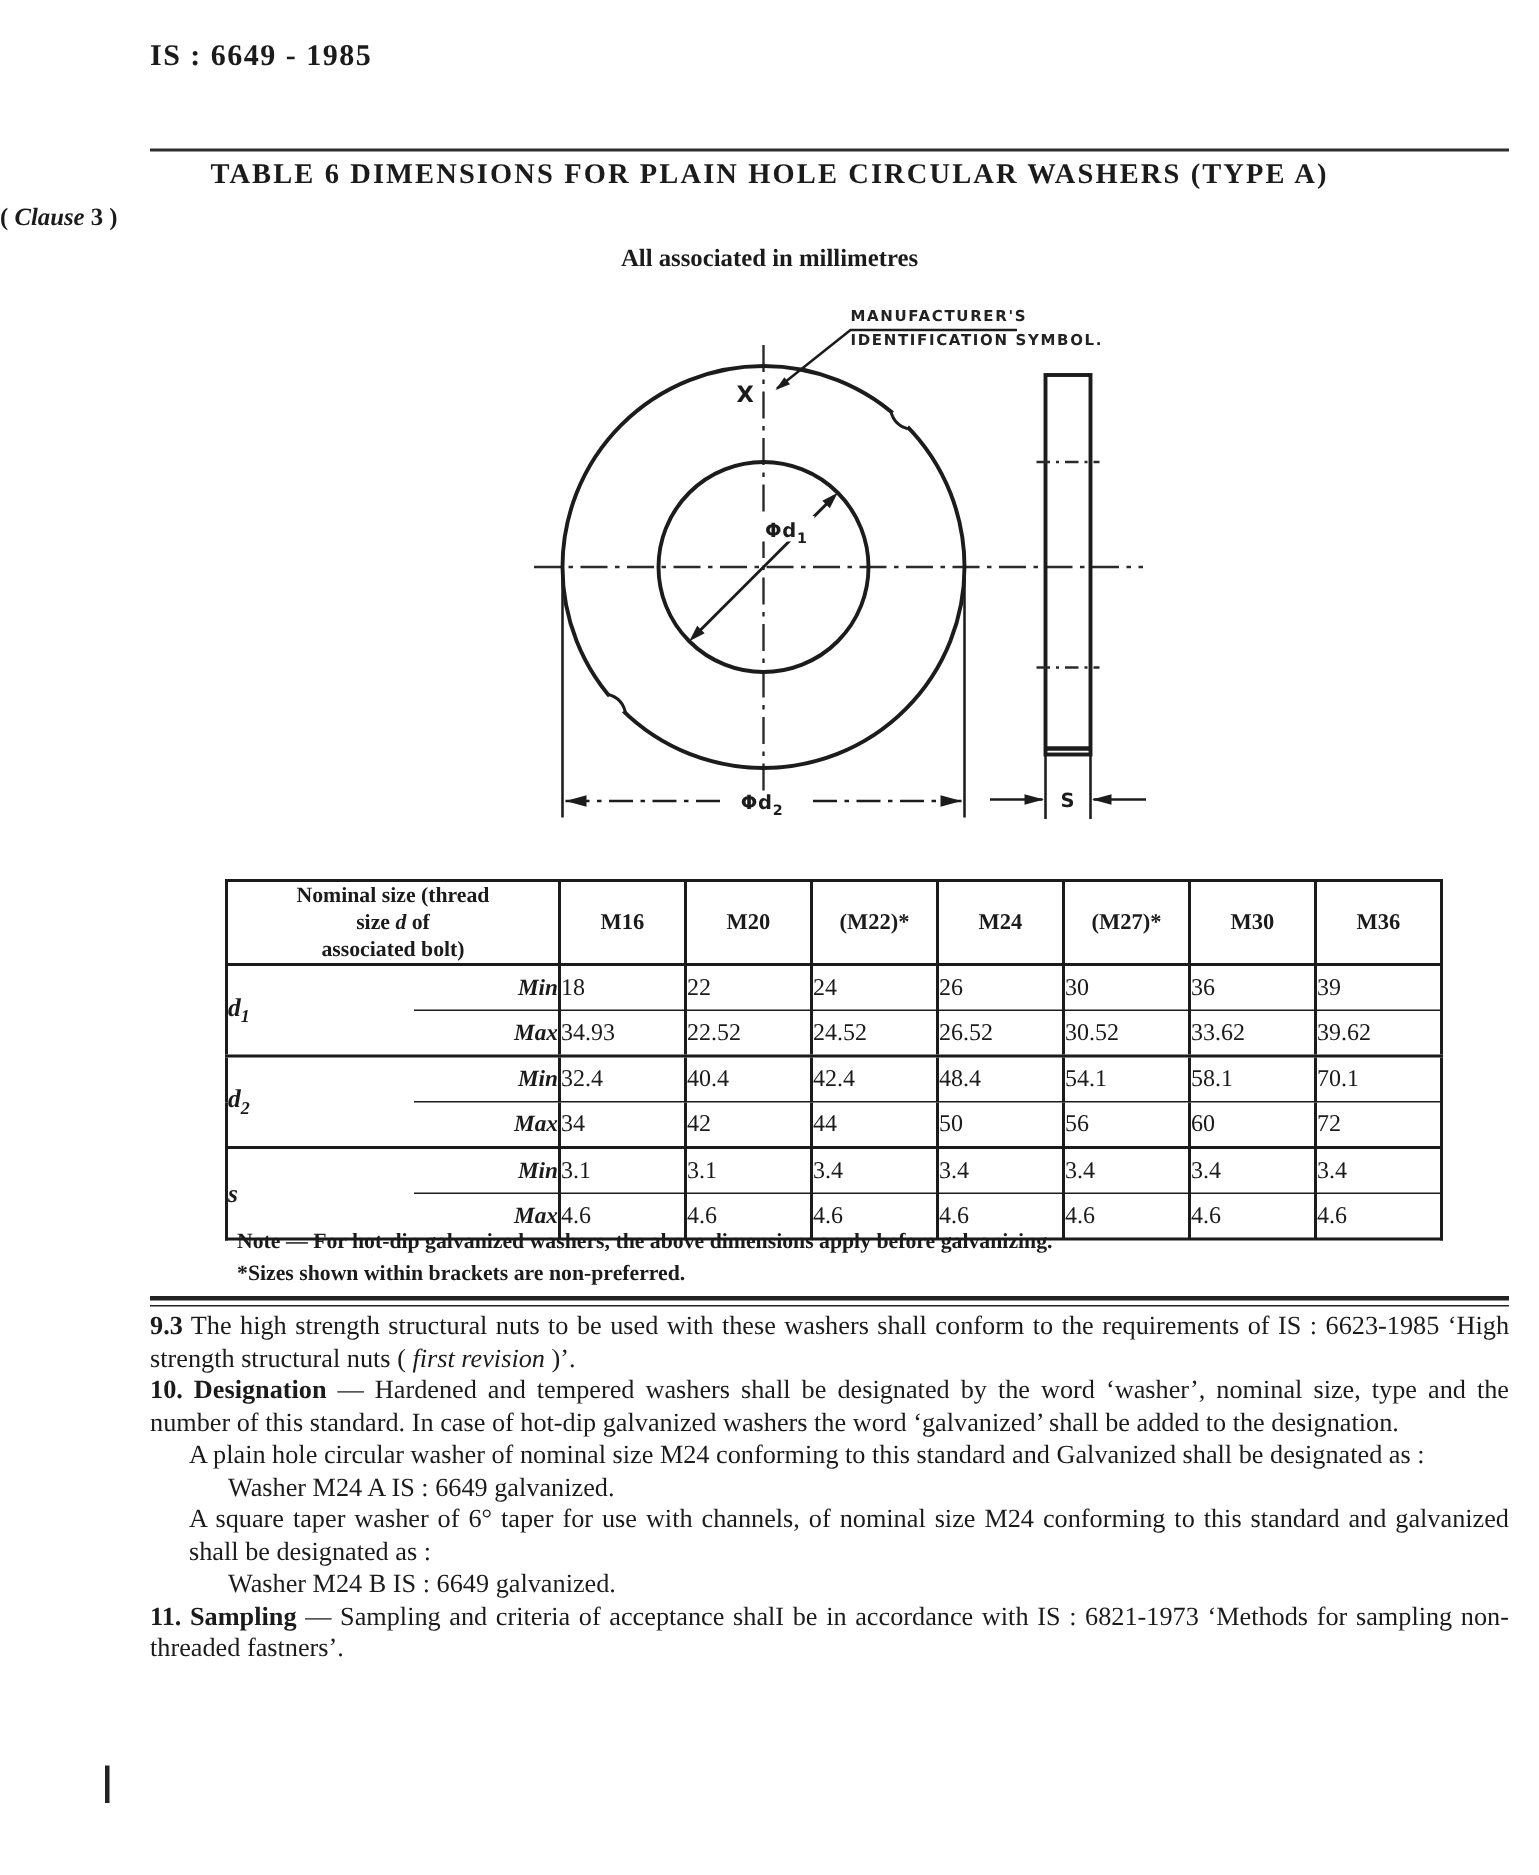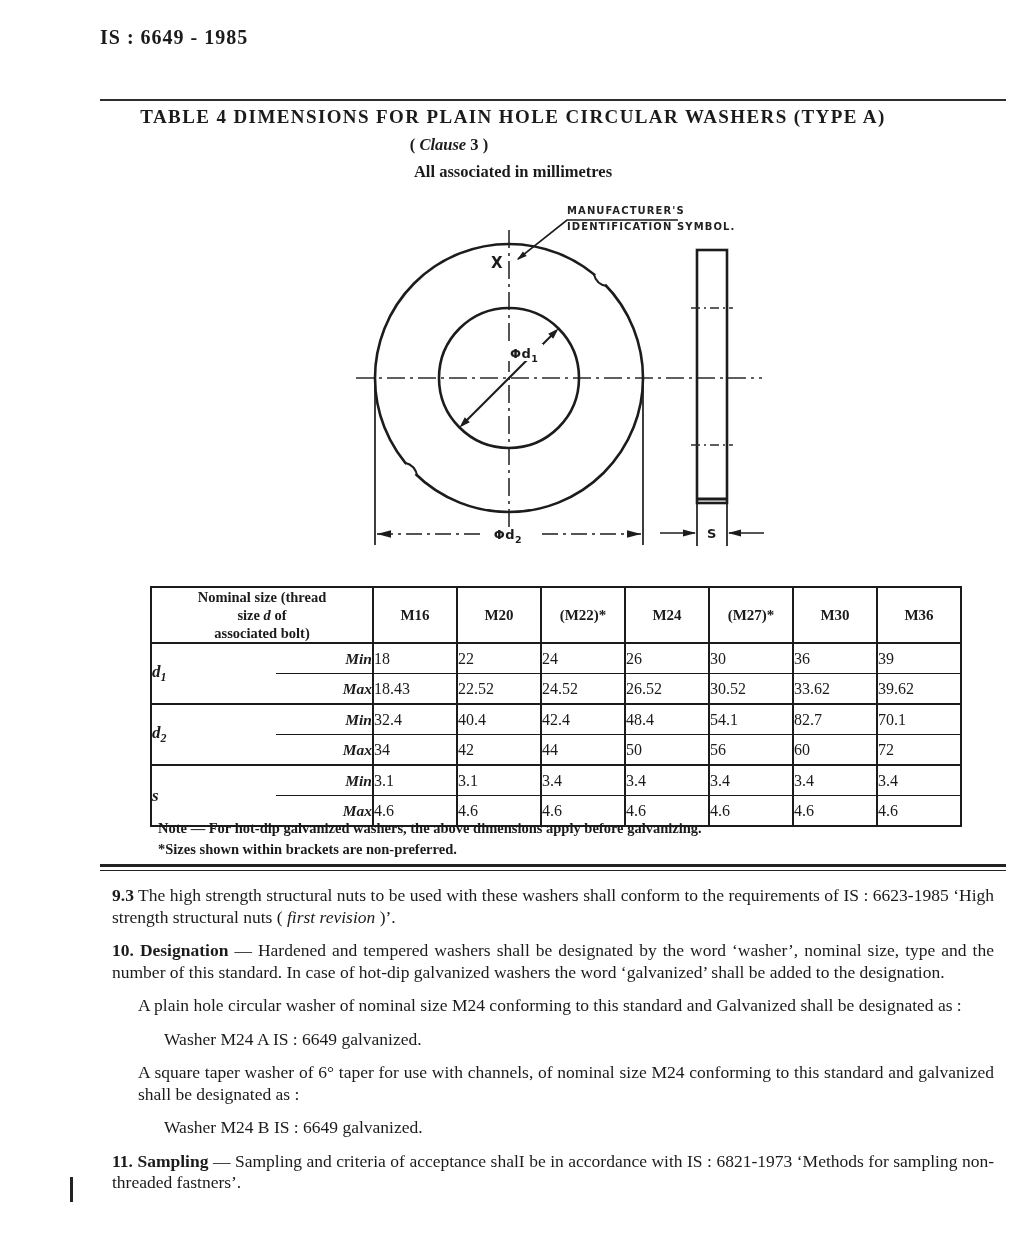--- a/index.html
+++ b/index.html
@@ -5,21 +5,21 @@
   html,body{margin:0;padding:0;}
   body{
     width:1026px;height:1250px;position:relative;background:#ffffff;
     font-family:"Liberation Serif", serif;color:#1b1b1b;overflow:hidden;
   }
   .abs{position:absolute;}
 
   #doc-number{left:100px;top:26px;font-size:20px;font-weight:bold;letter-spacing:1px;}
   #top-rule{left:100px;top:99px;width:906px;height:0;border-top:2.5px solid #2e2e2e;}
   #table-title{left:0;top:106px;width:1026px;text-align:center;font-size:19px;font-weight:bold;letter-spacing:1.4px;}
-  #clause-line{left:0;top:135px;width:898px;text-align:center;font-size:16.5px;font-weight:bold;}
+  #clause-line{left:0;top:135px;width:898px;text-align:left;font-size:16.5px;font-weight:bold;}
   #clause-line i{font-weight:bold;}
   #dims-note{left:0;top:162px;width:1026px;text-align:center;font-size:16.5px;font-weight:bold;}
 
   #drawing{left:348px;top:196px;}
   .thick{stroke:#1c1c1c;stroke-width:2.6;fill:none;}
   .med{stroke:#1c1c1c;stroke-width:2;fill:none;}
   .thin{stroke:#1c1c1c;stroke-width:1.7;fill:none;}
   .cl{stroke:#2b2b2b;stroke-width:1.6;stroke-dasharray:18 5 3 5;fill:none;}
   .cl2{stroke:#2b2b2b;stroke-width:1.6;stroke-dasharray:9 4 2 4;fill:none;}
   .dim{stroke:#1c1c1c;stroke-width:1.7;stroke-dasharray:16 5 3 5;fill:none;}
@@ -38,37 +38,37 @@
   td.mm{font-style:italic;font-weight:bold;font-size:15.5px;text-align:right;padding-right:10px;height:29px;vertical-align:middle;}
   td.val{border-left:2px solid #1b1b1b;font-size:16px;padding-left:7px;vertical-align:middle;}
   tr.min-row td.mm,tr.min-row td.val{border-bottom:1.5px solid #1b1b1b;}
   td.param.group-sep{border-bottom:2.5px solid #1b1b1b;margin-top:48px;}
   tr.group-end td{border-bottom:2.5px solid #1b1b1b;}
 
   #notes{left:158px;top:818px;width:760px;font-size:14.5px;font-weight:bold;line-height:21px;}
   #double-rule{left:100px;top:864px;width:906px;height:3px;border-top:3px solid #232323;border-bottom:1.5px solid #232323;}
 
   #body-text{left:100px;top:873px;width:906px;font-size:17.5px;line-height:21.5px;text-align:justify;}
-  #body-text p{margin:12px;}
+  #body-text p{margin:0;}
   #body-text .lead{font-weight:bold;}
   .p93{margin-bottom:3px;}
   .p10{margin-bottom:3px;}
   .examples{padding-left:26px;font-style:italic;margin-bottom:1px;text-align:left;}
   .example{padding-left:26px;margin-bottom:2px;}
   .designation{padding-left:52px;margin-bottom:3px;text-align:left;}
   .p11{margin-top:6px;}
 
   #change-bar{left:70px;top:1177px;width:3px;height:25px;background:#232323;}
 </style>
 </head>
 <body>
 
 <div class="abs" id="doc-number">IS : 6649 - 1985</div>
 <div class="abs" id="top-rule"></div>
-<div class="abs" id="table-title">TABLE 4 DIMENSIONS FOR PLAIN HOLE CIRCULAR WASHERS (TYPE A)</div>
+<div class="abs" id="table-title">TABLE 6 DIMENSIONS FOR PLAIN HOLE CIRCULAR WASHERS (TYPE A)</div>
 <div class="abs" id="clause-line"><span>( </span><i>Clause</i><span> 3 )</span></div>
 <div class="abs" id="dims-note">All associated in millimetres</div>
 
 <svg class="abs" id="drawing" width="440" height="380" viewBox="0 0 440 380">
 
   <line class="cl" x1="161" y1="34" x2="161" y2="332"></line>
   <line class="cl" x1="8" y1="182" x2="414" y2="182"></line>
 
   <circle class="thick" cx="161" cy="182" r="134"></circle>
   <circle class="thick" cx="161" cy="182" r="70"></circle>
@@ -144,37 +144,37 @@
     <td class="val">18</td>
     <td class="val">22</td>
     <td class="val">24</td>
     <td class="val">26</td>
     <td class="val">30</td>
     <td class="val">36</td>
     <td class="val">39</td>
   </tr>
   <tr class="max-row group-end">
     <td class="mm">Max</td>
-    <td class="val">18.43</td>
+    <td class="val">34.93</td>
     <td class="val">22.52</td>
     <td class="val">24.52</td>
     <td class="val">26.52</td>
     <td class="val">30.52</td>
     <td class="val">33.62</td>
     <td class="val">39.62</td>
   </tr>
   <tr class="min-row">
     <td class="param group-sep" rowspan="2"><span>d</span><sub>2</sub></td>
     <td class="mm">Min</td>
     <td class="val">32.4</td>
     <td class="val">40.4</td>
     <td class="val">42.4</td>
     <td class="val">48.4</td>
     <td class="val">54.1</td>
-    <td class="val">82.7</td>
+    <td class="val">58.1</td>
     <td class="val">70.1</td>
   </tr>
   <tr class="max-row group-end">
     <td class="mm">Max</td>
     <td class="val">34</td>
     <td class="val">42</td>
     <td class="val">44</td>
     <td class="val">50</td>
     <td class="val">56</td>
     <td class="val">60</td>

